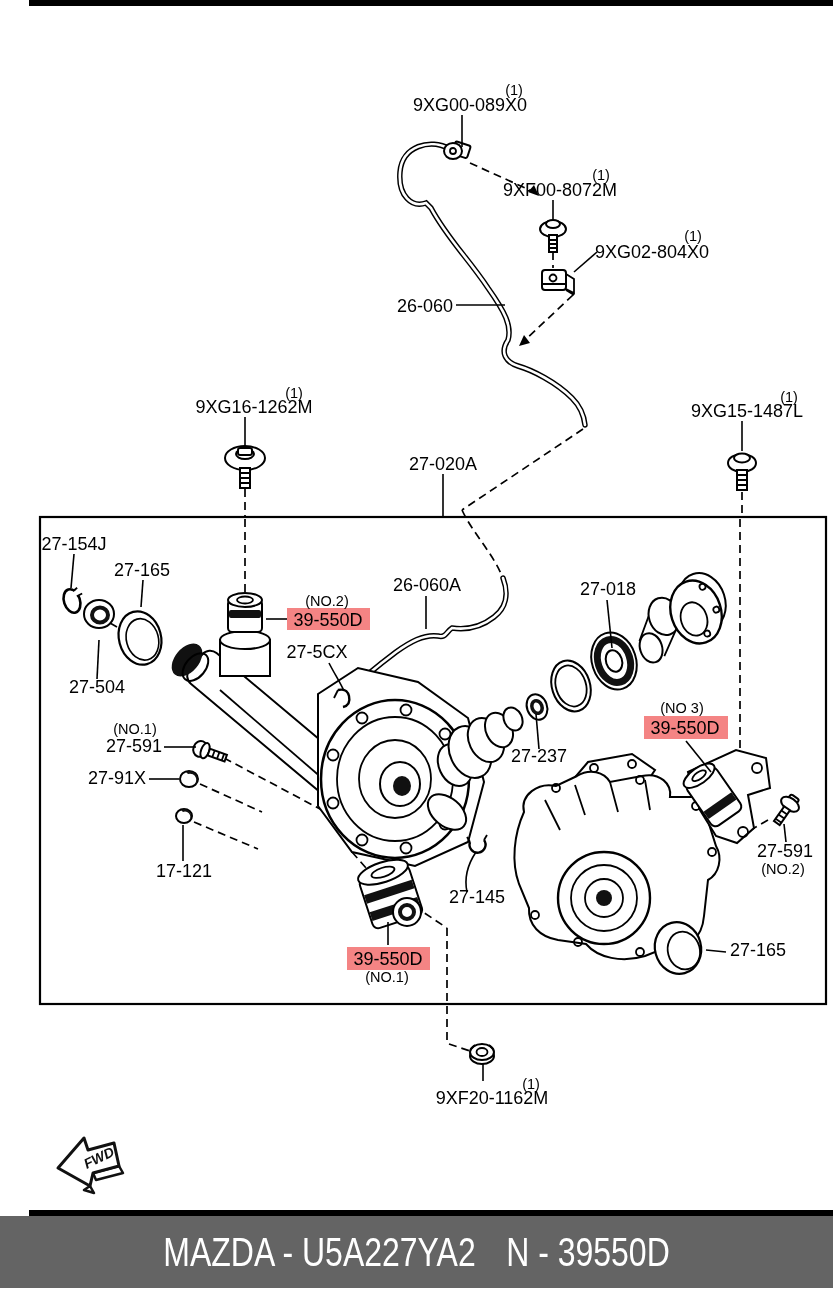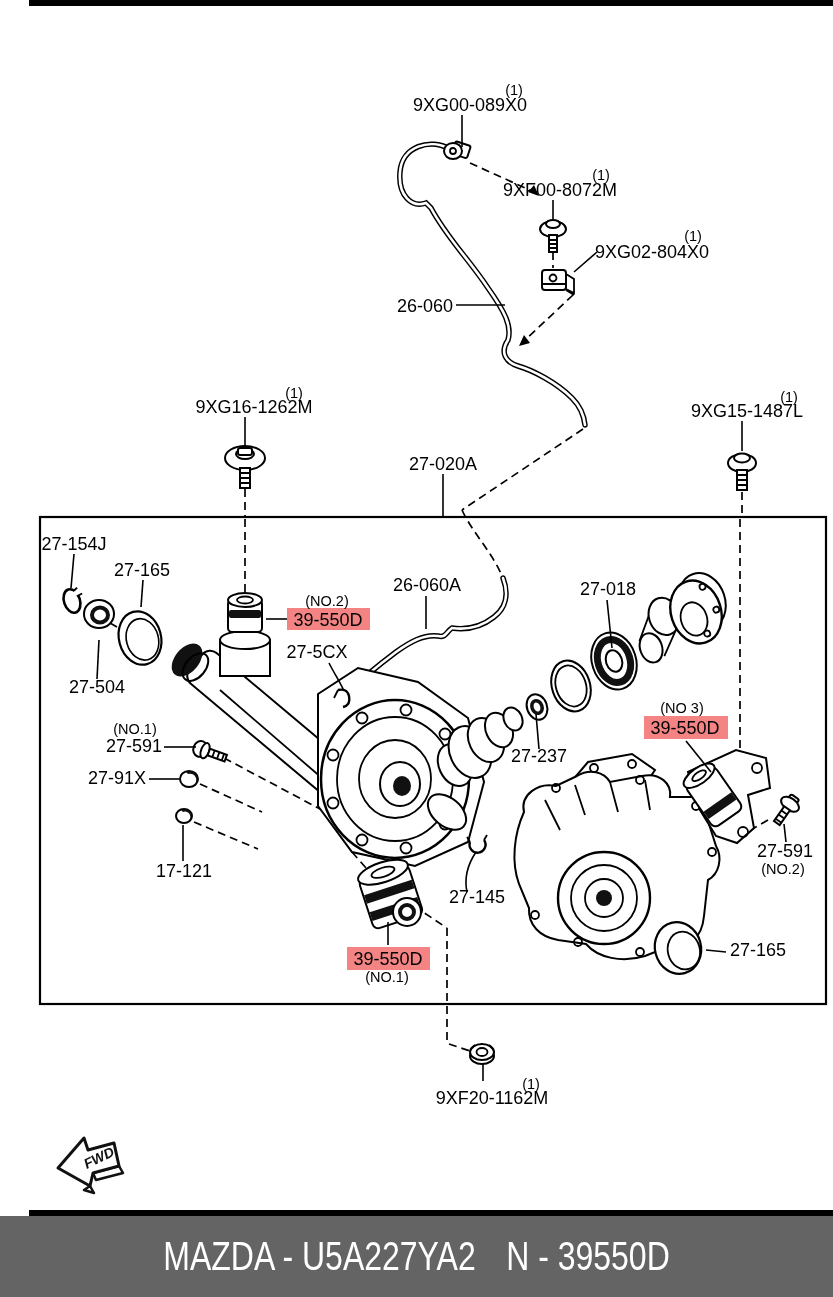--- a/index.html
+++ b/index.html
@@ -1,20 +1,20 @@
 <!DOCTYPE html>
 <html><head>
 <meta charset="utf-8">
 <style>
   html,body{margin:0;padding:0;background:#fff;}
   #page{position:relative;width:833px;height:1297px;background:#fff;overflow:hidden;
         font-family:"Liberation Sans",sans-serif;}
   #topbar{position:absolute;left:29px;top:0;width:804px;height:6px;background:#000;}
   #botstrip{position:absolute;left:29px;top:1210px;width:804px;height:6px;background:#000;}
-  #footer{position:absolute;left:0;top:1216px;width:833px;height:81px;background:#646464;
+  #footer{position:absolute;left:0;top:1216px;width:833px;height:72px;background:#646464;
           display:flex;align-items:center;justify-content:center;}
   #footer .ft{display:flex;gap:38px;transform:scaleX(.8);color:#fff;font-size:40px;
           font-family:"Liberation Sans",sans-serif;white-space:nowrap;}
   svg{position:absolute;left:0;top:0;}
   .part{fill:#fff;stroke:#000;stroke-width:2;}
   .ln{fill:none;stroke:#000;stroke-width:1.8;}
   .ln2{fill:none;stroke:#000;stroke-width:2.4;}
   .dash{fill:none;stroke:#000;stroke-width:1.7;stroke-dasharray:8 5;}
   .leader{fill:none;stroke:#000;stroke-width:1.6;}
   .tubeo{fill:none;stroke:#000;stroke-width:5.5;stroke-linecap:round;}

